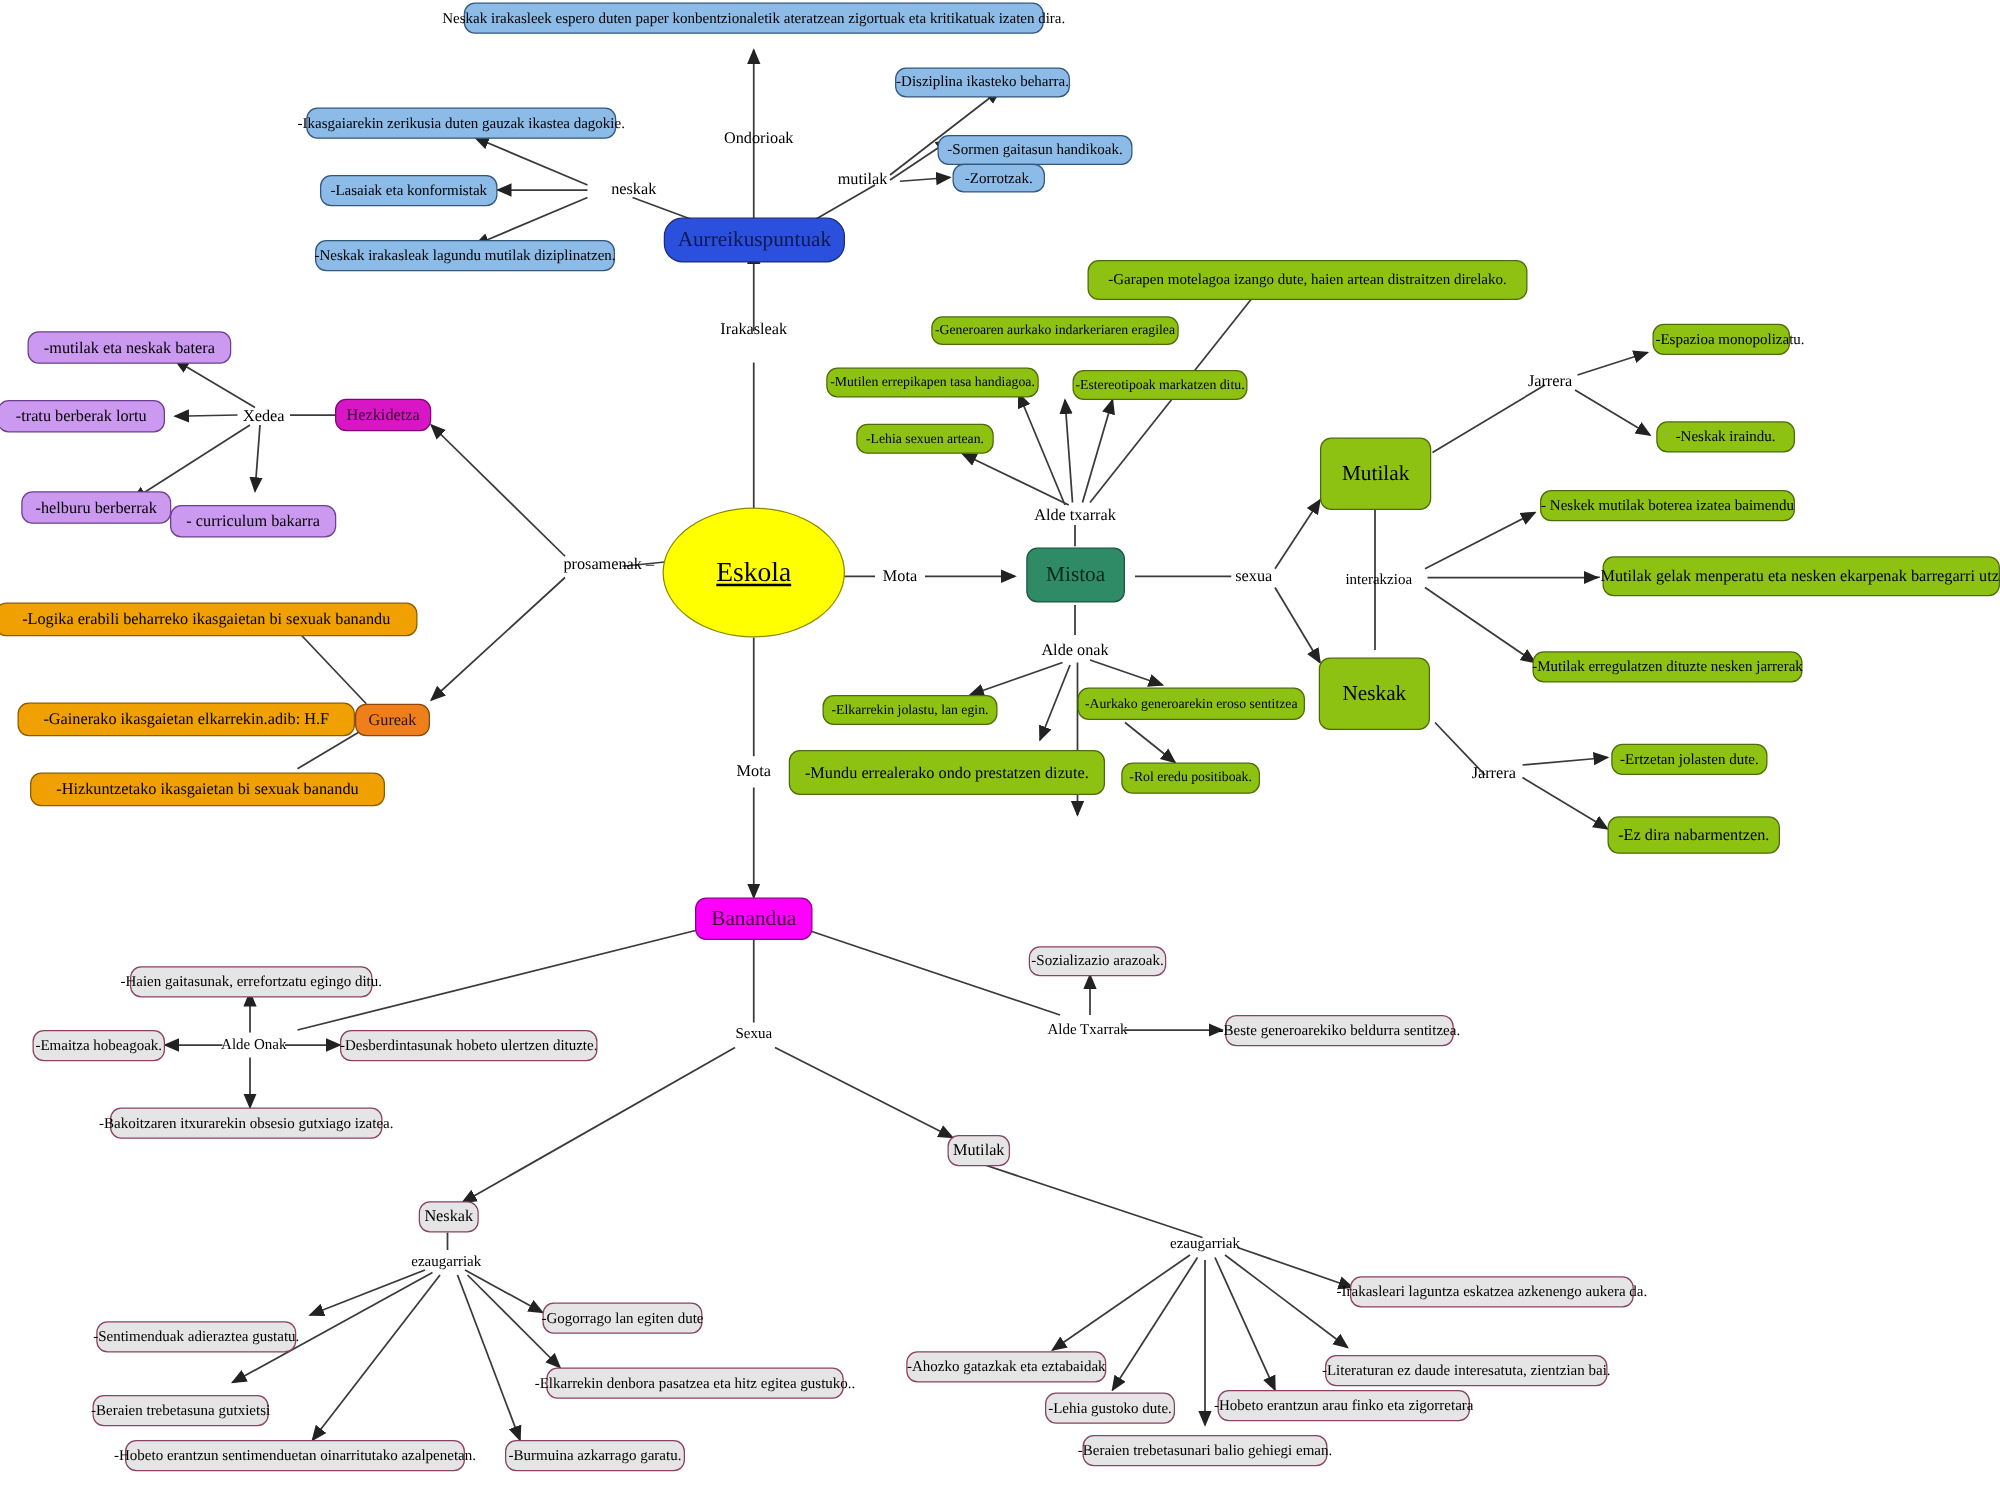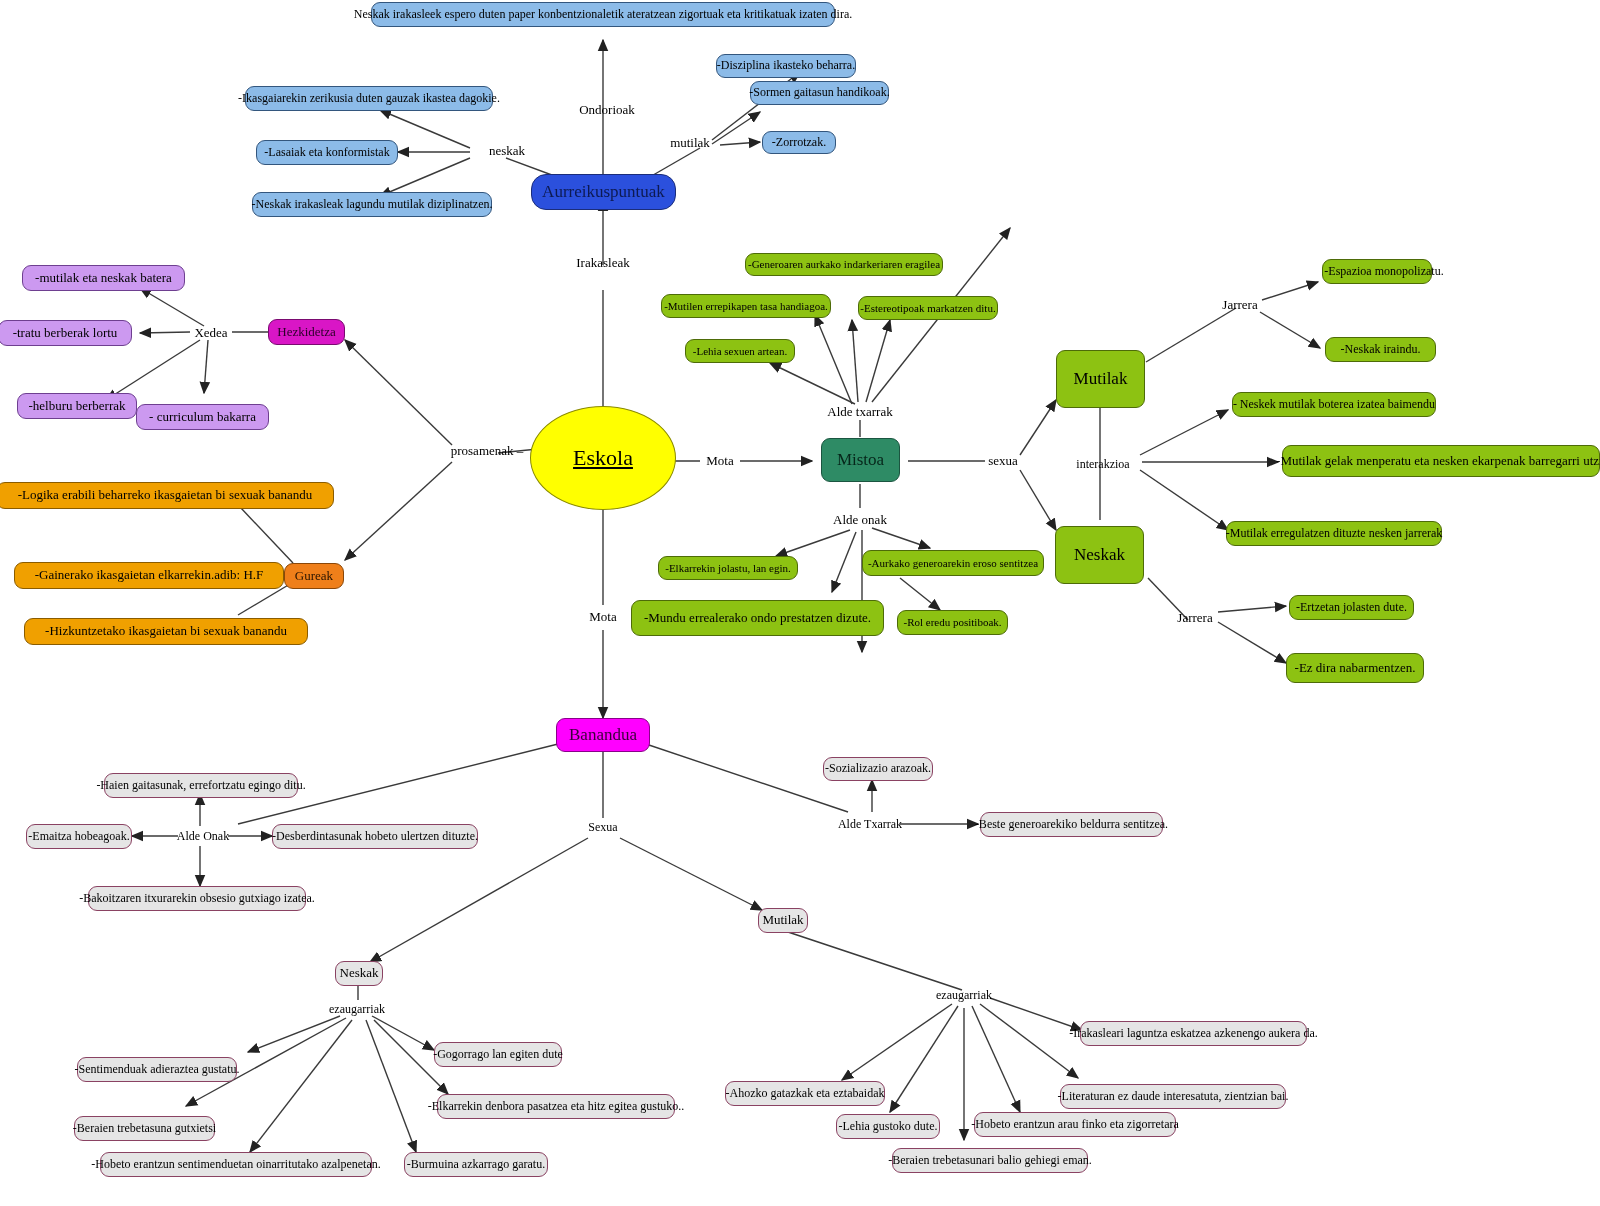--- a/index.html
+++ b/index.html
@@ -143,38 +143,39 @@
 
   <div class="node blue-main med" style="left:531px;top:174px;width:145px;height:36px;">Aurreikuspuntuak</div>
 
   <div class="node blue xsmall" style="left:371px;top:2px;width:464px;height:25px;">Neskak irakasleek espero duten paper konbentzionaletik ateratzean zigortuak eta kritikatuak izaten dira.</div>
 
   <div class="node blue xsmall" style="left:245px;top:86px;width:248px;height:25px;">-Ikasgaiarekin zerikusia duten gauzak ikastea dagokie.</div>
   <div class="node blue xsmall" style="left:256px;top:140px;width:142px;height:25px;">-Lasaiak eta konformistak</div>
   <div class="node blue xsmall" style="left:252px;top:192px;width:240px;height:25px;">-Neskak irakasleak lagundu mutilak diziplinatzen.</div>
 
   <div class="node blue xsmall" style="left:716px;top:54px;width:140px;height:24px;">-Disziplina ikasteko beharra.</div>
-  <div class="node blue xsmall" style="left:750px;top:81px;width:139px;height:24px;">-Sormen gaitasun handikoak.</div>
+  <div class="node blue xsmall" style="left:750px;top:108px;width:156px;height:24px;">-Sormen gaitasun handikoak.</div>
   <div class="node blue xsmall" style="left:762px;top:131px;width:74px;height:23px;">-Zorrotzak.</div>
 
   <div class="node magenta small" style="left:268px;top:319px;width:77px;height:26px;">Hezkidetza</div>
 
   <div class="node purple small" style="left:22px;top:265px;width:163px;height:26px;">-mutilak eta neskak batera</div>
   <div class="node purple small" style="left:-2px;top:320px;width:134px;height:26px;">-tratu berberak lortu</div>
   <div class="node purple small" style="left:17px;top:393px;width:120px;height:26px;">-helburu berberrak</div>
   <div class="node purple small" style="left:136px;top:404px;width:133px;height:26px;">- curriculum bakarra</div>
 
   <div class="node orange-main small" style="left:284px;top:563px;width:60px;height:26px;">Gureak</div>
 
   <div class="node orange small" style="left:-4px;top:482px;width:338px;height:27px;">-Logika erabili beharreko ikasgaietan bi sexuak banandu</div>
   <div class="node orange small" style="left:14px;top:562px;width:270px;height:27px;">-Gainerako ikasgaietan elkarrekin.adib: H.F</div>
   <div class="node orange small" style="left:24px;top:618px;width:284px;height:27px;">-Hizkuntzetako ikasgaietan bi sexuak banandu</div>
 
   <div class="node green-main med" style="left:821px;top:438px;width:79px;height:44px;">Mistoa</div>
 
+  <div class="node green xsmall" style="left:870px;top:208px;width:352px;height:32px;">-Garapen motelagoa izango dute, haien artean distraitzen direlako.</div>
   <div class="node green tiny" style="left:745px;top:253px;width:198px;height:23px;">-Generoaren aurkako indarkeriaren eragilea</div>
   <div class="node green tiny" style="left:661px;top:294px;width:170px;height:24px;">-Mutilen errepikapen tasa handiagoa.</div>
   <div class="node green tiny" style="left:858px;top:296px;width:140px;height:24px;">-Estereotipoak markatzen ditu.</div>
   <div class="node green tiny" style="left:685px;top:339px;width:110px;height:24px;">-Lehia sexuen artean.</div>
 
   <div class="node green tiny" style="left:658px;top:556px;width:140px;height:24px;">-Elkarrekin jolastu, lan egin.</div>
   <div class="node green tiny" style="left:862px;top:550px;width:182px;height:26px;">-Aurkako generoarekin eroso sentitzea</div>
   <div class="node green small" style="left:631px;top:600px;width:253px;height:36px;">-Mundu errealerako ondo prestatzen dizute.</div>
   <div class="node green tiny" style="left:897px;top:610px;width:111px;height:25px;">-Rol eredu positiboak.</div>
 
@@ -208,21 +209,21 @@
   <div class="node pink xsmall" style="left:437px;top:1094px;width:238px;height:25px;">-Elkarrekin denbora pasatzea eta hitz egitea gustuko..</div>
   <div class="node pink xsmall" style="left:100px;top:1152px;width:272px;height:25px;">-Hobeto erantzun sentimenduetan oinarritutako azalpenetan.</div>
   <div class="node pink xsmall" style="left:404px;top:1152px;width:144px;height:25px;">-Burmuina azkarrago garatu.</div>
 
   <div class="node pink small" style="left:758px;top:908px;width:50px;height:25px;">Mutilak</div>
   <div class="node pink xsmall" style="left:1080px;top:1021px;width:227px;height:25px;">-Irakasleari laguntza eskatzea azkenengo aukera da.</div>
   <div class="node pink xsmall" style="left:725px;top:1081px;width:160px;height:25px;">-Ahozko gatazkak eta eztabaidak</div>
   <div class="node pink xsmall" style="left:1060px;top:1084px;width:226px;height:25px;">-Literaturan ez daude interesatuta, zientzian bai.</div>
   <div class="node pink xsmall" style="left:836px;top:1114px;width:104px;height:25px;">-Lehia gustoko dute.</div>
   <div class="node pink xsmall" style="left:974px;top:1112px;width:202px;height:25px;">-Hobeto erantzun arau finko eta zigorretara</div>
-  <div class="node pink xsmall" style="left:866px;top:1148px;width:196px;height:25px;margin-left:26px;">-Beraien trebetasunari balio gehiegi eman.</div>
+  <div class="node pink xsmall" style="left:866px;top:1148px;width:196px;height:25px;">-Beraien trebetasunari balio gehiegi eman.</div>
 
   <div class="elabel small" style="left:487px;top:451px;">prosamenak –</div>
   <div class="elabel small" style="left:603px;top:263px;">Irakasleak</div>
   <div class="elabel small" style="left:720px;top:461px;">Mota</div>
   <div class="elabel small" style="left:603px;top:617px;">Mota</div>
   <div class="elabel small" style="left:607px;top:110px;">Ondorioak</div>
   <div class="elabel small" style="left:507px;top:151px;">neskak</div>
   <div class="elabel small" style="left:690px;top:143px;">mutilak</div>
   <div class="elabel small" style="left:211px;top:333px;">Xedea</div>
   <div class="elabel small" style="left:860px;top:412px;">Alde txarrak</div>

